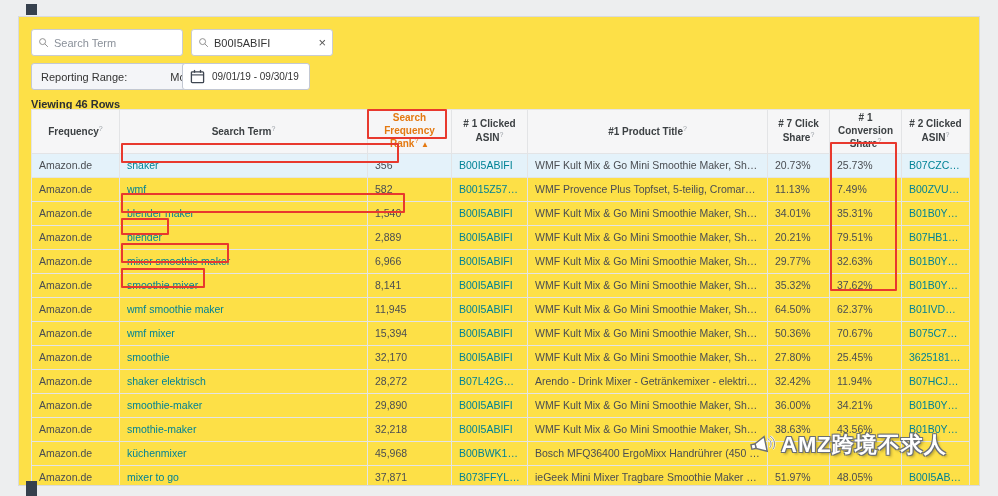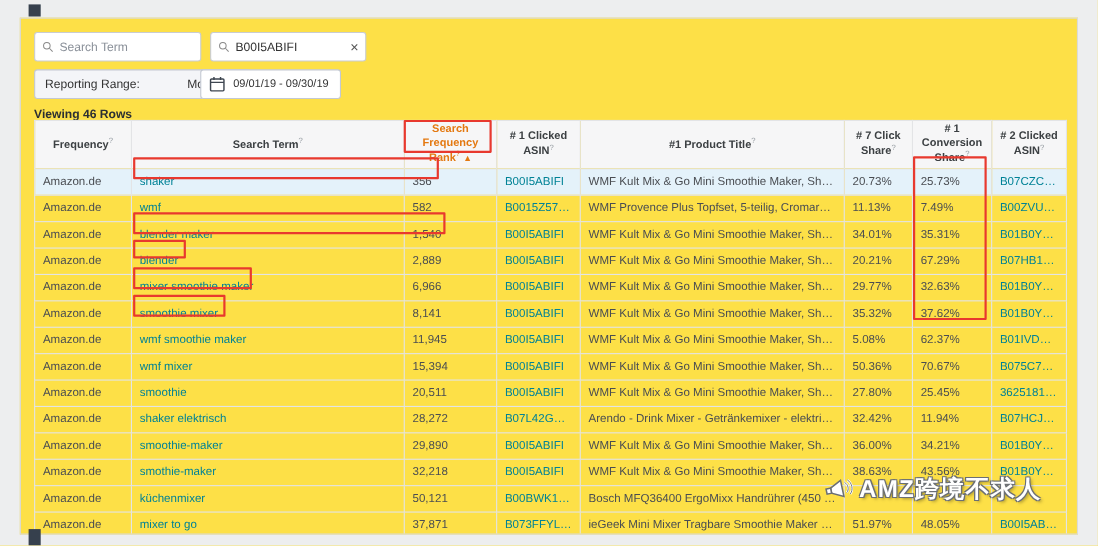--- a/index.html
+++ b/index.html
@@ -185,21 +185,21 @@
     <td>35.31%</td>
     <td class="link">B01B0YRL4M</td>
   </tr>
           <tr>
     <td>Amazon.de</td>
     <td class="link">blender</td>
     <td>2,889</td>
     <td class="link">B00I5ABIFI</td>
     <td>WMF Kult Mix &amp; Go Mini Smoothie Maker, Shake Mixer, Blender...</td>
     <td>20.21%</td>
-    <td>67.29%</td>
+    <td>79.51%</td>
     <td class="link">B07HB1667H</td>
   </tr>
           <tr>
     <td>Amazon.de</td>
     <td class="link">mixer smoothie maker</td>
     <td>6,966</td>
     <td class="link">B00I5ABIFI</td>
     <td>WMF Kult Mix &amp; Go Mini Smoothie Maker, Shake Mixer, Blender...</td>
     <td>29.77%</td>
     <td>32.63%</td>
@@ -214,38 +214,38 @@
     <td>35.32%</td>
     <td>37.62%</td>
     <td class="link">B01B0YRL4M</td>
   </tr>
           <tr>
     <td>Amazon.de</td>
     <td class="link">wmf smoothie maker</td>
     <td>11,945</td>
     <td class="link">B00I5ABIFI</td>
     <td>WMF Kult Mix &amp; Go Mini Smoothie Maker, Shake Mixer, Blender...</td>
-    <td>5.08%</td>
+    <td>64.50%</td>
     <td>62.37%</td>
     <td class="link">B01IVDX644</td>
   </tr>
           <tr>
     <td>Amazon.de</td>
     <td class="link">wmf mixer</td>
     <td>15,394</td>
     <td class="link">B00I5ABIFI</td>
     <td>WMF Kult Mix &amp; Go Mini Smoothie Maker, Shake Mixer, Blender...</td>
     <td>50.36%</td>
     <td>70.67%</td>
     <td class="link">B075C74ZJP</td>
   </tr>
           <tr>
     <td>Amazon.de</td>
     <td class="link">smoothie</td>
-    <td>20,511</td>
+    <td>32,170</td>
     <td class="link">B00I5ABIFI</td>
     <td>WMF Kult Mix &amp; Go Mini Smoothie Maker, Shake Mixer, Blender...</td>
     <td>27.80%</td>
     <td>25.45%</td>
     <td class="link">362518138X</td>
   </tr>
           <tr>
     <td>Amazon.de</td>
     <td class="link">shaker elektrisch</td>
     <td>28,272</td>
@@ -271,21 +271,21 @@
     <td>32,218</td>
     <td class="link">B00I5ABIFI</td>
     <td>WMF Kult Mix &amp; Go Mini Smoothie Maker, Shake Mixer, Blender...</td>
     <td>38.63%</td>
     <td>43.56%</td>
     <td class="link">B01B0YRL4M</td>
   </tr>
           <tr>
     <td>Amazon.de</td>
     <td class="link">küchenmixer</td>
-    <td>50,121</td>
+    <td>45,968</td>
     <td class="link">B00BWK1RAM</td>
     <td>Bosch MFQ36400 ErgoMixx Handrührer (450 W, spülmaschine...</td>
     <td></td>
     <td></td>
     <td class="link"></td>
   </tr>
           <tr>
     <td>Amazon.de</td>
     <td class="link">mixer to go</td>
     <td>37,871</td>

